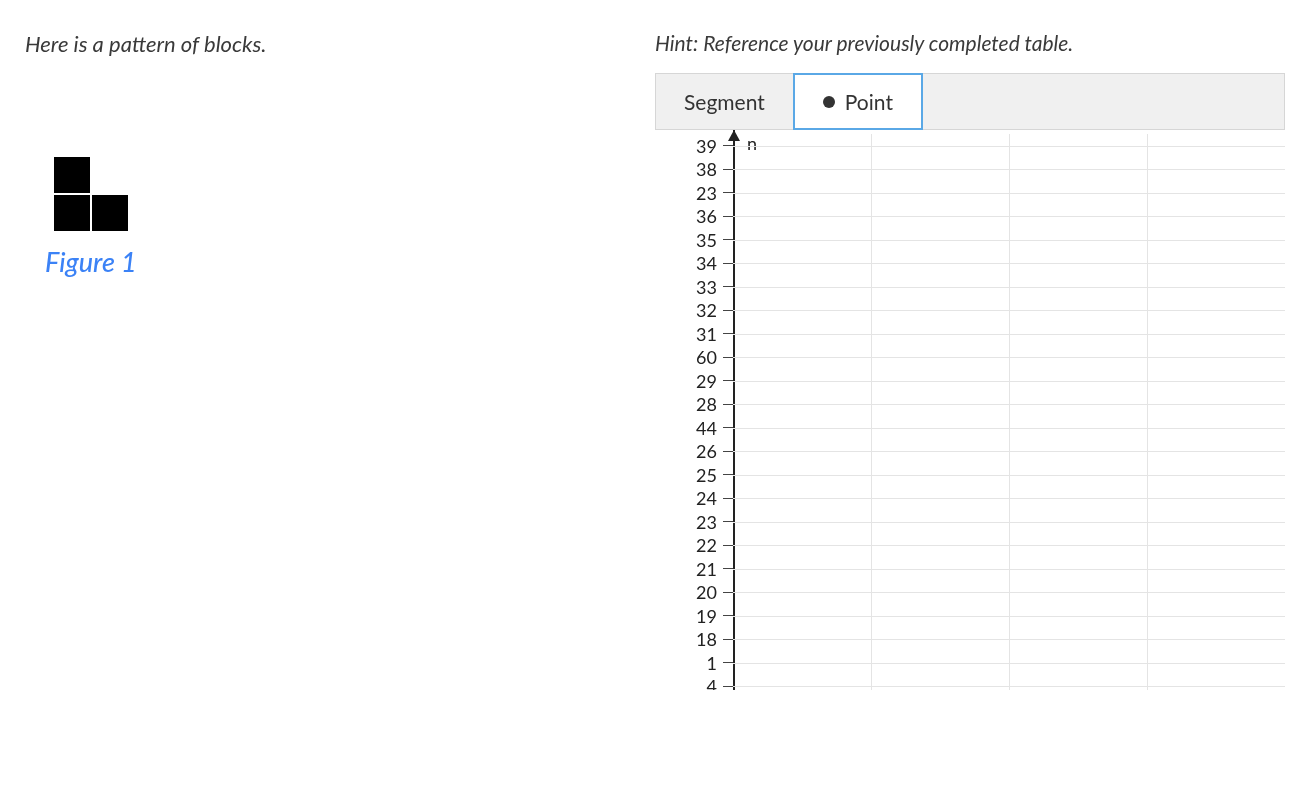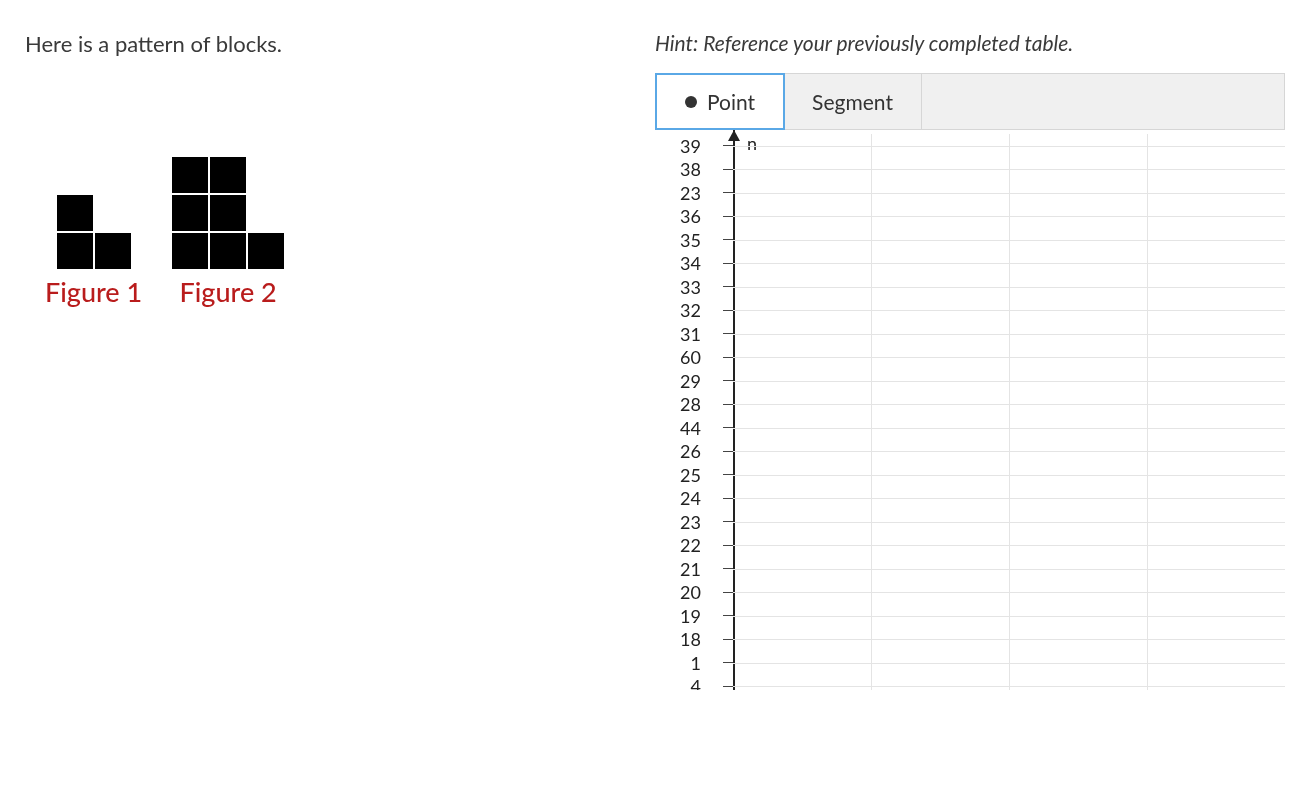--- a/index.html
+++ b/index.html
@@ -8,20 +8,21 @@
     color: #333;
     padding: 30px 25px;
     background: #fff;
   }
   .container {
     display: flex;
     gap: 40px;
   }
   .left-panel {
     flex: 0 0 590px;
+    font-style: italic;
   }
   .right-panel {
     flex: 1;
   }
   .intro-text {
     font-size: 22px;
     color: #3a3a3a;
     margin-bottom: 100px;
   }
   .instruction-text {
@@ -43,22 +44,22 @@
     margin-left: 20px;
   }
   .figure-wrap {
     display: flex;
     flex-direction: column;
     align-items: center;
   }
   .figure-label {
     font-size: 27px;
     font-weight: 500;
-    color: #b91c1c;
-    margin-top: 6px;
+    color: #3b82f6;
+    margin-top: 14px;
   }
   .blocks {
     display: flex;
     align-items: flex-end;
     gap: 2px;
   }
   .col {
     display: flex;
     flex-direction: column;
     gap: 2px;
@@ -111,21 +112,20 @@
     left: 0;
     top: 4px;
     width: 78px;
   }
   .y-tick-row {
     position: relative;
     height: 23.5px;
     display: flex;
     align-items: center;
     justify-content: flex-end;
-    gap: 16px;
   }
   .y-tick-label {
     font-size: 18px;
     color: #222;
     padding-right: 6px;
   }
   .y-tick-mark {
     width: 10px;
     height: 1px;
     background: #444;
@@ -188,51 +188,33 @@
             <div class="col">
               <div class="sq"></div>
               <div class="sq"></div>
             </div>
             <div class="col">
               <div class="sq"></div>
             </div>
           </div>
           <div class="figure-label">Figure 1</div>
         </div>
-        <div class="figure-wrap">
-          <div class="blocks">
-            <div class="col">
-              <div class="sq"></div>
-              <div class="sq"></div>
-              <div class="sq"></div>
-            </div>
-            <div class="col">
-              <div class="sq"></div>
-              <div class="sq"></div>
-              <div class="sq"></div>
-            </div>
-            <div class="col">
-              <div class="sq"></div>
-            </div>
-          </div>
-          <div class="figure-label">Figure 2</div>
-        </div>
       </div>
   </div>
 
   <div class="right-panel">
     <p class="hint-text">Hint: Reference your previously completed table.</p>
 
     <div class="toolbar">
+      <div class="tool">
+        <span>Segment</span>
+      </div>
       <div class="tool selected">
         <span class="dot"></span>
         <span>Point</span>
-      </div>
-      <div class="tool">
-        <span>Segment</span>
       </div>
     </div>
 
     <div class="graph-area">
       <div class="y-ticks" id="y-ticks">
           <div class="y-tick-row">
             <span class="y-tick-label">39</span>
             <span class="y-tick-mark"></span>
           </div>
           <div class="y-tick-row">

